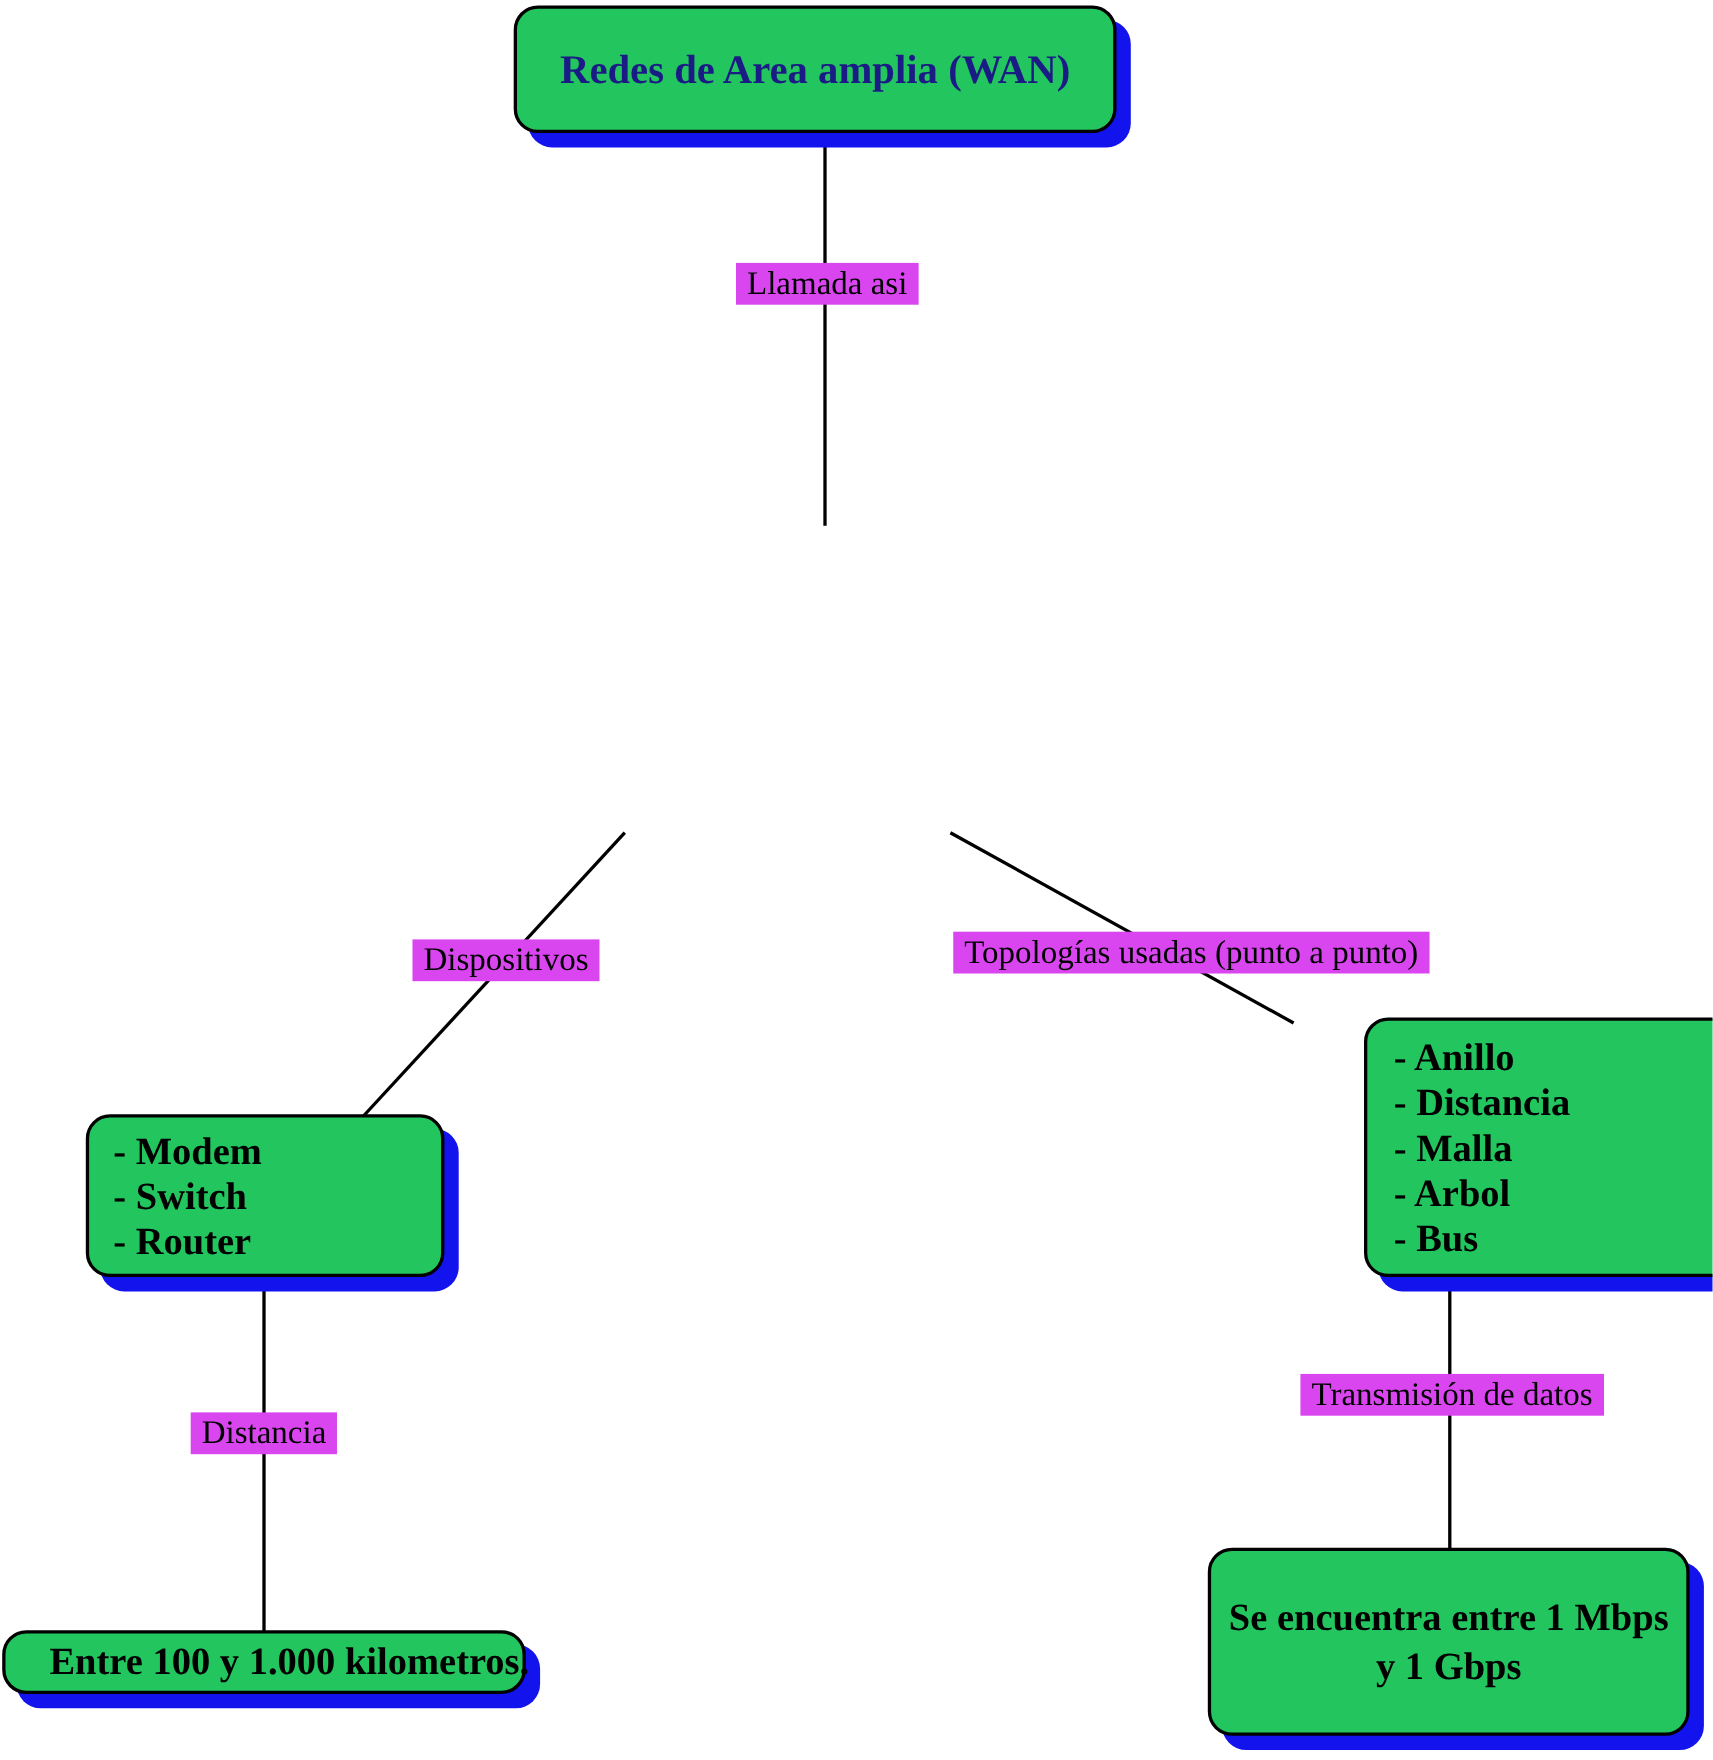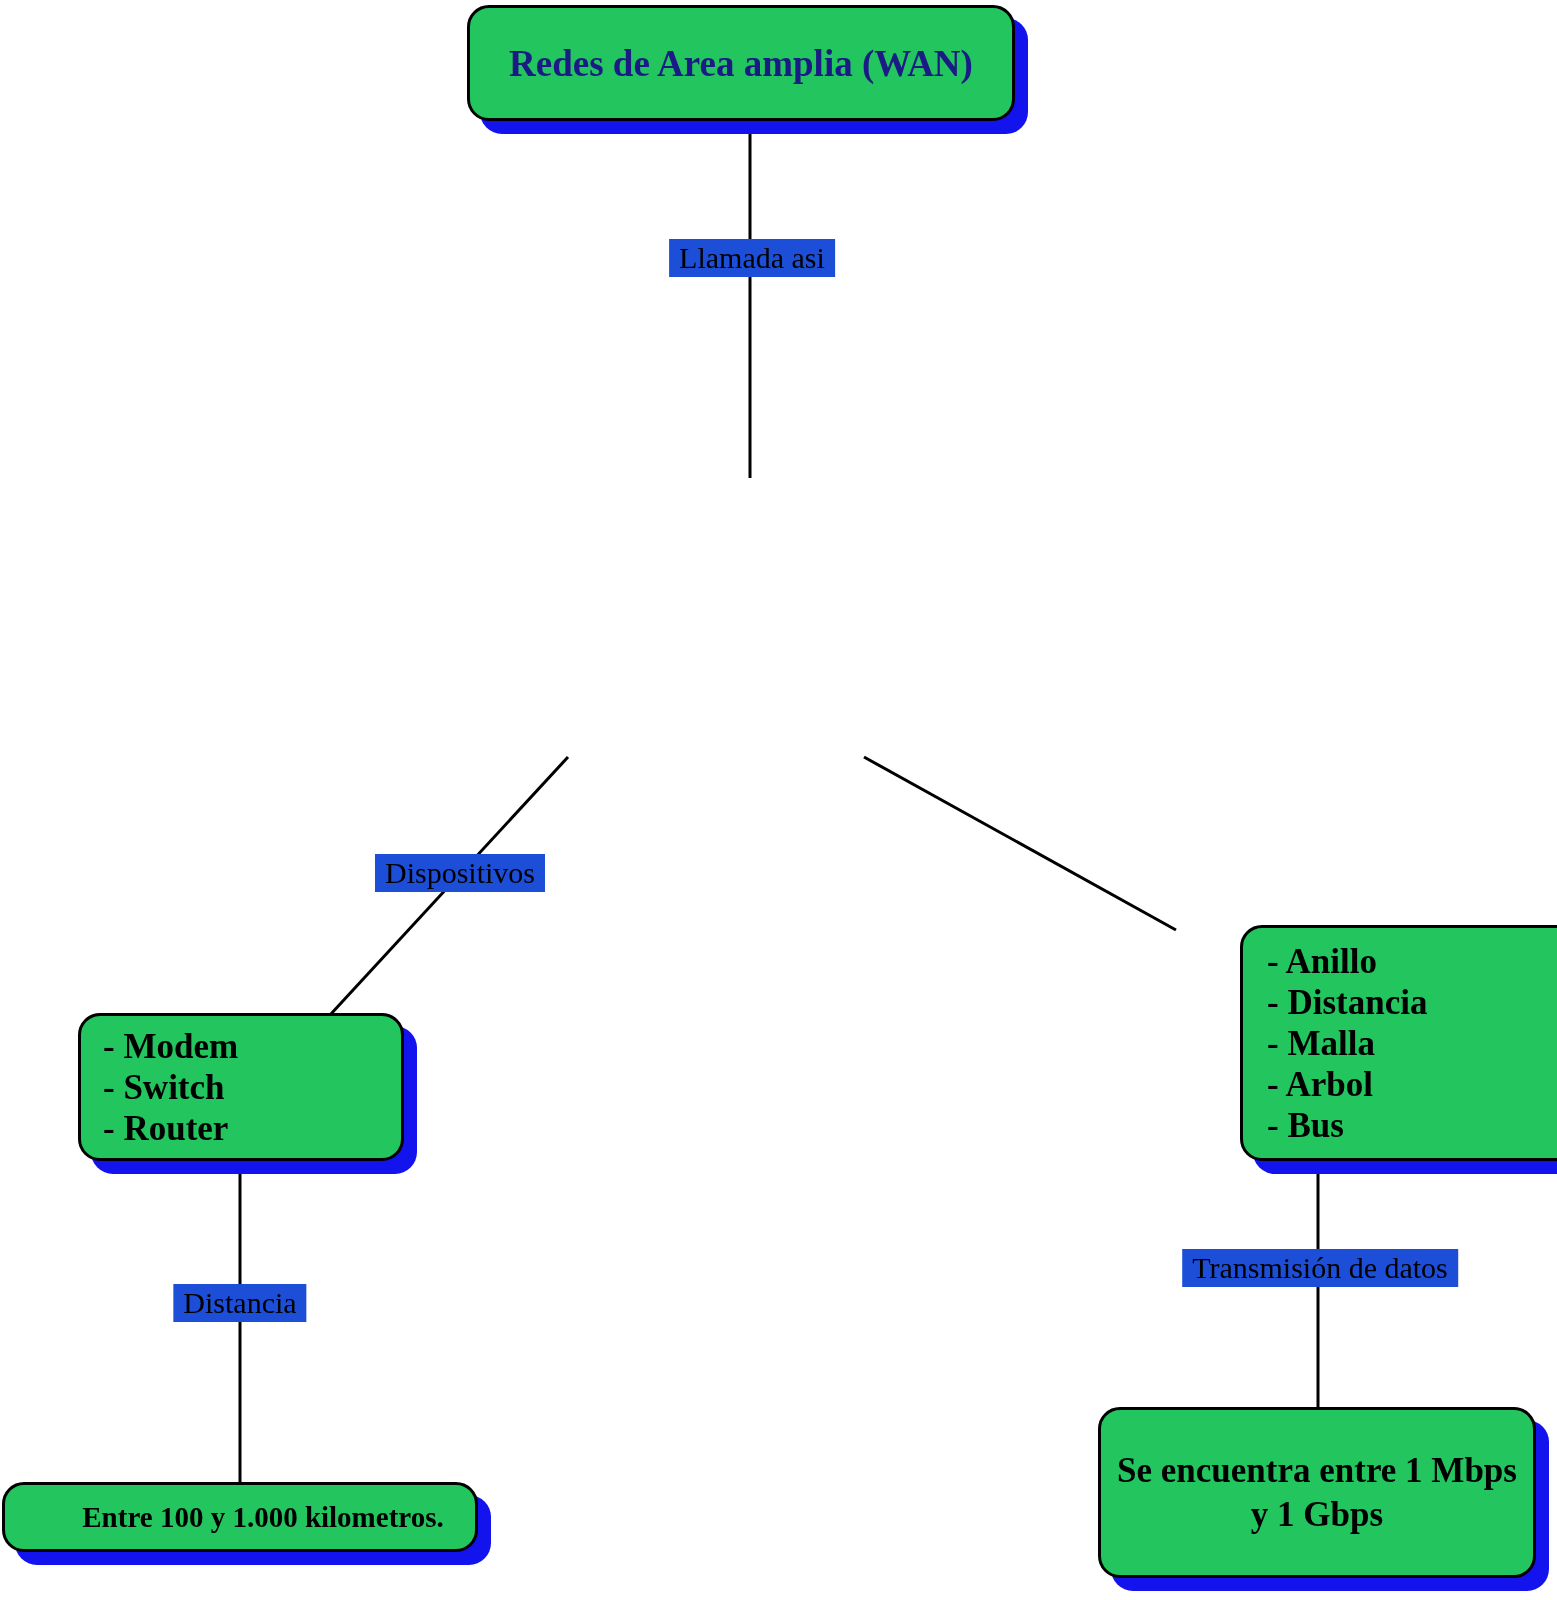--- a/index.html
+++ b/index.html
@@ -58,38 +58,38 @@
     width: 326px; height: 148px;
     padding-left: 22px;
   }
   .node-topologies {
     left: 1240px; top: 925px;
     width: 348px; height: 236px;
     padding-left: 24px;
   }
   .node-distance {
     left: 2px; top: 1482px;
-    width: 476px; height: 70px;
-    font-size: 29px;
+    width: 476px; height: 58px;
+    font-size: 35px;
     text-align: center;
     white-space: nowrap;
     padding-left: 46px;
   }
   .node-transmission {
     left: 1098px; top: 1407px;
     width: 438px; height: 171px;
     font-size: 35px;
     line-height: 44px;
     text-align: center;
     white-space: pre-line;
   }
   .link-label {
     position: absolute;
     transform: translate(-50%, -50%);
-    background: #1d4ed8;
+    background: #d946ef;
     padding: 2px 10px;
     font-size: 30px;
     color: #000000;
     white-space: nowrap;
     z-index: 1;
   }
   .label-llamada      { left: 752px;  top: 258px; }
   .label-dispositivos { left: 460px;  top: 873px; }
   .label-topologias   { left: 1083px; top: 866px; }
   .label-distancia    { left: 240px;  top: 1303px; }
@@ -110,20 +110,21 @@
 
   <div class="node node-title">
     <span>Redes de Area amplia (WAN)</span>
   </div>
 
   <div class="link-label label-llamada">Llamada asi</div>
 
 
   <div class="link-label label-dispositivos">Dispositivos</div>
 
+  <div class="link-label label-topologias">Topologías usadas (punto a punto)</div>
 
   <div class="node node-list node-devices">
       <div>- Modem</div>
       <div>- Switch</div>
       <div>- Router</div>
     </div>
 
   <div class="node node-list node-topologies">
       <div>- Anillo</div>
       <div>- Distancia</div>

